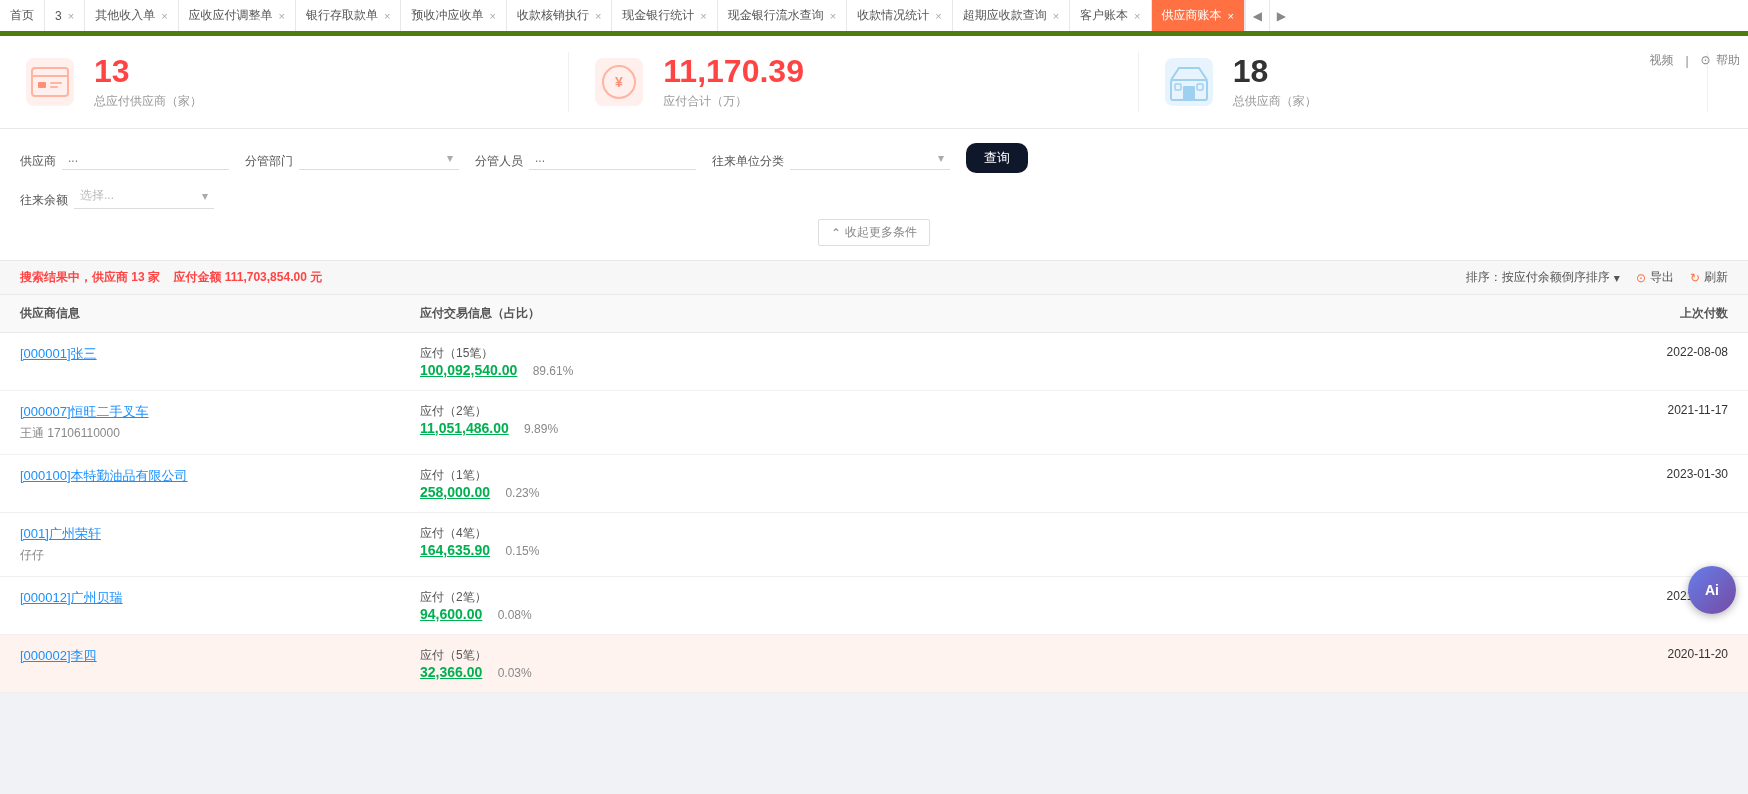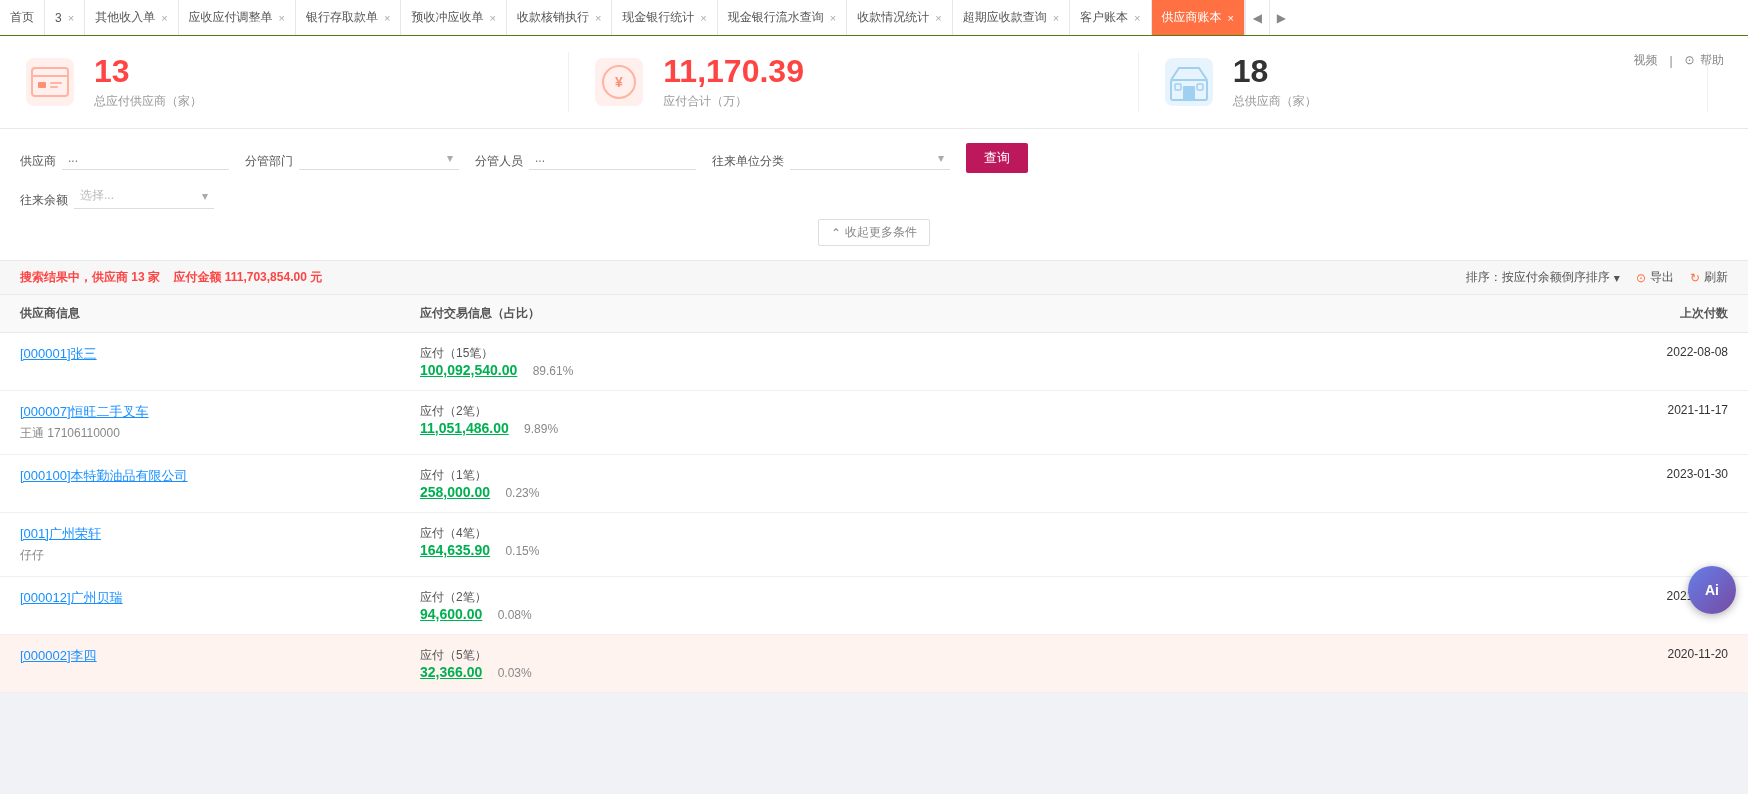--- a/index.html
+++ b/index.html
@@ -4,21 +4,21 @@
   <style>
     * { box-sizing: border-box; margin: 0; padding: 0; }
     body { font-family: "Microsoft YaHei", "PingFang SC", Arial, sans-serif; font-size: 12px; background: #f0f2f5; color: #333; }
 
     
     .top-nav {
       background: #fff;
       display: flex;
       align-items: center;
       height: 36px;
-      border-bottom: 1px solid #4d7c0f;
+      border-bottom: 5px solid #4d7c0f;
       overflow: hidden;
     }
     .nav-tab {
       display: inline-flex;
       align-items: center;
       padding: 0 10px;
       height: 36px;
       border-right: 1px solid #e8e8e8;
       white-space: nowrap;
       cursor: pointer;
@@ -79,21 +79,21 @@
       color: #ff4444;
       line-height: 1.1;
     }
     .card-info .card-label {
       font-size: 12px;
       color: #999;
       margin-top: 4px;
     }
     .header-help {
       position: absolute;
-      right: 24px;
+      right: 8px;
       top: 16px;
       display: flex;
       align-items: center;
       gap: 12px;
       font-size: 12px;
       color: #888;
     }
     .header-help span { cursor: pointer; }
 
     
@@ -132,27 +132,27 @@
       align-items: center;
       border-bottom: 1px solid #ddd;
       padding: 4px 6px;
       min-width: 180px;
       cursor: pointer;
       color: #999;
       font-size: 12px;
     }
     .filter-select .arrow { margin-left: auto; color: #aaa; }
     .btn-query {
-      background: #be185d;
+      background: #0f172a;
       color: #fff;
       border: none;
       padding: 6px 18px;
       font-size: 13px;
       cursor: pointer;
-      border-radius: 2px;
+      border-radius: 10px;
     }
     .collapse-btn {
       display: flex;
       align-items: center;
       justify-content: center;
       gap: 4px;
       color: #888;
       font-size: 12px;
       cursor: pointer;
       padding: 4px 12px;

